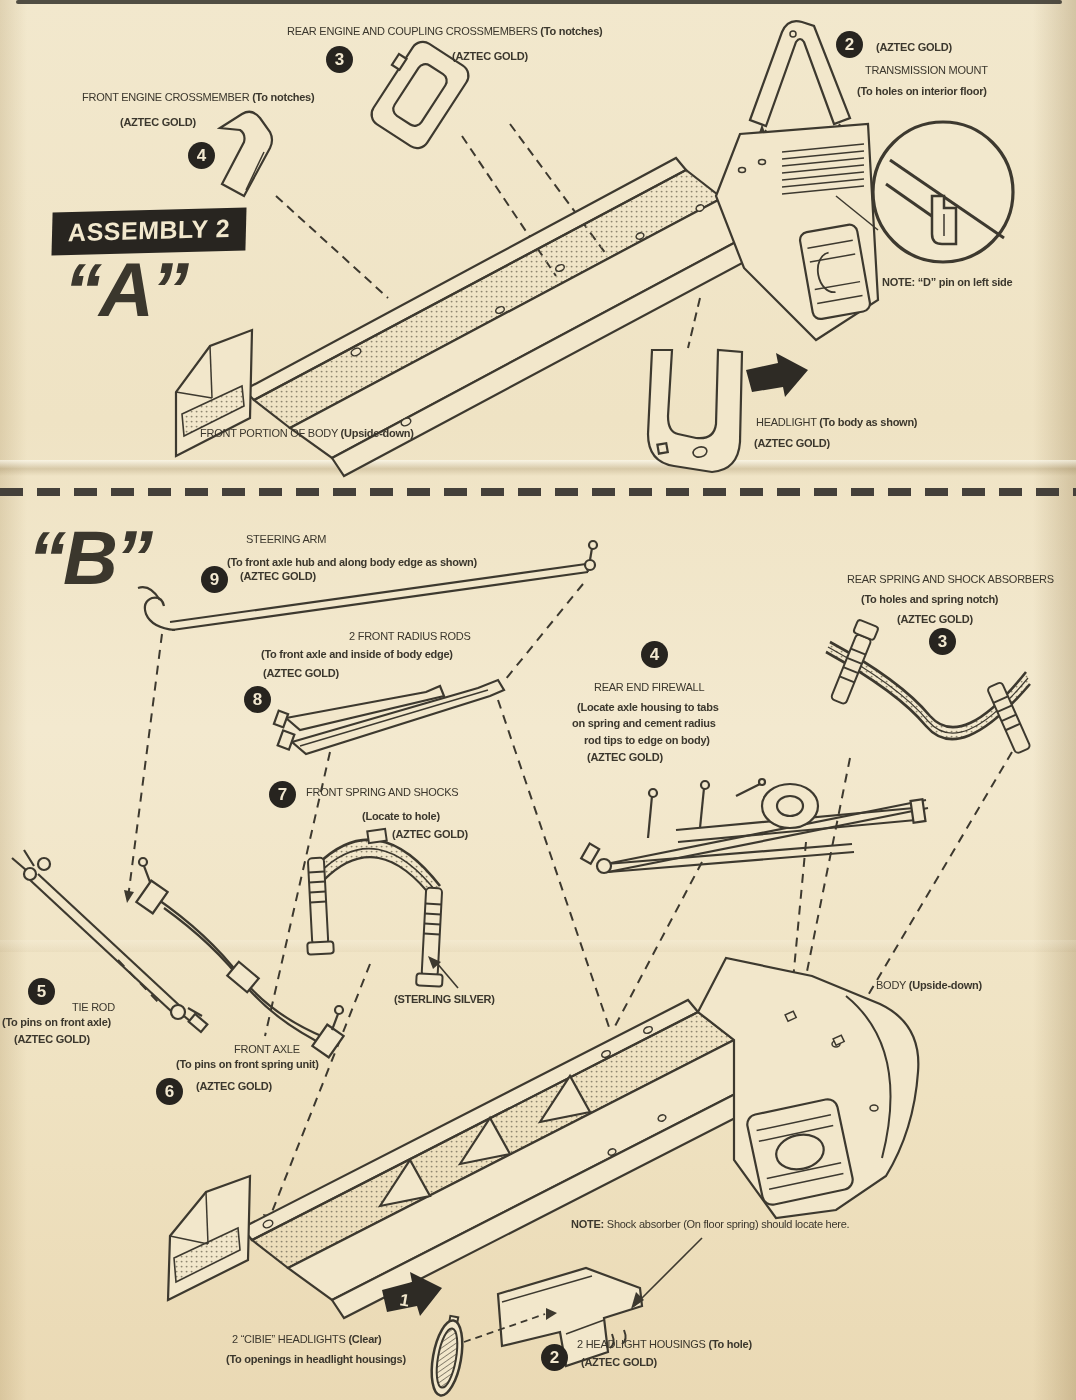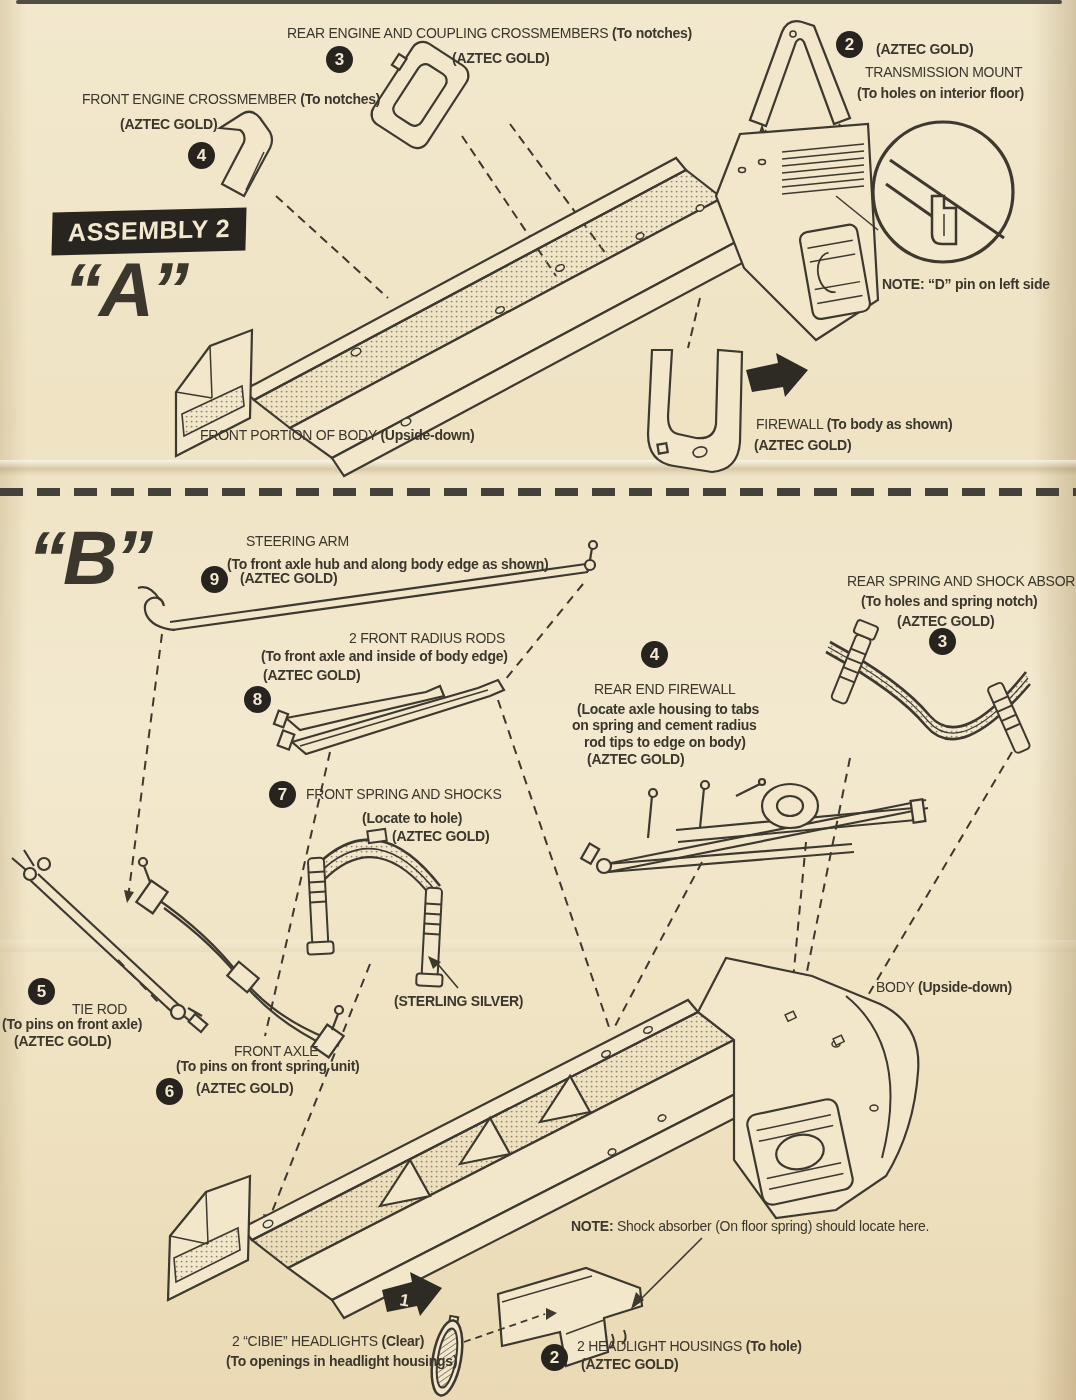--- a/index.html
+++ b/index.html
@@ -9,21 +9,21 @@
       linear-gradient(90deg, rgba(140,110,55,.18) 0, rgba(140,110,55,0) 2.5%, rgba(140,110,55,0) 96%, rgba(120,90,40,.25) 100%),
       linear-gradient(180deg, #f2e8cd 0%, #efe3c4 30%, #f3e9cf 52%, #efe2c1 78%, #ead9b4 100%);
     font-family:"Liberation Sans",sans-serif;color:#3b372d;
   }
   .crease-a{position:absolute;left:0;top:460px;width:100%;height:16px;z-index:1;
     background:linear-gradient(180deg,rgba(255,255,248,.6),rgba(120,95,50,.20) 55%,rgba(120,95,50,0));}
   .crease-b{position:absolute;left:0;top:940px;width:100%;height:12px;z-index:1;opacity:.4;
     background:linear-gradient(180deg,rgba(255,255,248,.4),rgba(120,95,50,.12));}
   .edge-top{position:absolute;left:16px;top:0;width:1046px;height:4px;background:#35322c;border-radius:2px;opacity:.85;z-index:1;}
   svg.art{position:absolute;left:0;top:0;z-index:2;}
-  .lbl{position:absolute;z-index:3;font-size:14px;line-height:1.3;letter-spacing:-0.25px;white-space:nowrap;color:#3b372d;}
+  .lbl{position:absolute;z-index:3;font-size:11px;line-height:1.3;letter-spacing:-0.25px;white-space:nowrap;color:#3b372d;}
   .lbl b{font-weight:700;}
   .badge{position:absolute;z-index:4;width:27px;height:27px;border-radius:50%;background:#27241f;color:#f2e8d0;
     font:700 17px/27px "Liberation Sans",sans-serif;text-align:center;}
   .title-box{position:absolute;left:52px;top:210px;z-index:3;background:#282520;color:#f2e8cd;
     font-weight:700;font-size:25px;letter-spacing:.5px;padding:6px 16px 8px;transform:rotate(-1.5deg) skewX(-3deg);}
   .big-letter{position:absolute;z-index:3;font-size:76px;font-weight:700;font-style:italic;letter-spacing:-3px;color:#3b372d;line-height:1;}
   .numeral-1{position:absolute;z-index:4;color:#f2e8cd;font:700 17px/1 "Liberation Sans",sans-serif;transform:rotate(10deg);}
 </style>
 </head>
 <body>
@@ -361,21 +361,21 @@
 
   <div class="lbl" style="left:882px;top:275px">
     <b>NOTE:</b> <b>“D” pin on left side</b>
   </div>
 
   <div class="lbl" style="left:200px;top:426px">
     <span>FRONT PORTION OF BODY</span> <b>(Upside-down)</b>
   </div>
 
   <div class="lbl" style="left:756px;top:415px">
-    <span>FIREWALL</span> <b>(To body as shown)</b>
+    <span>HEADLIGHT</span> <b>(To body as shown)</b>
   </div>
   <div class="lbl" style="left:754px;top:436px">
     <b>(AZTEC GOLD)</b>
   </div>
 
   <div class="big-letter" style="left:28px;top:520px">“B”</div>
 
   <div class="lbl" style="left:246px;top:532px">
     <span>STEERING ARM</span>
   </div>

